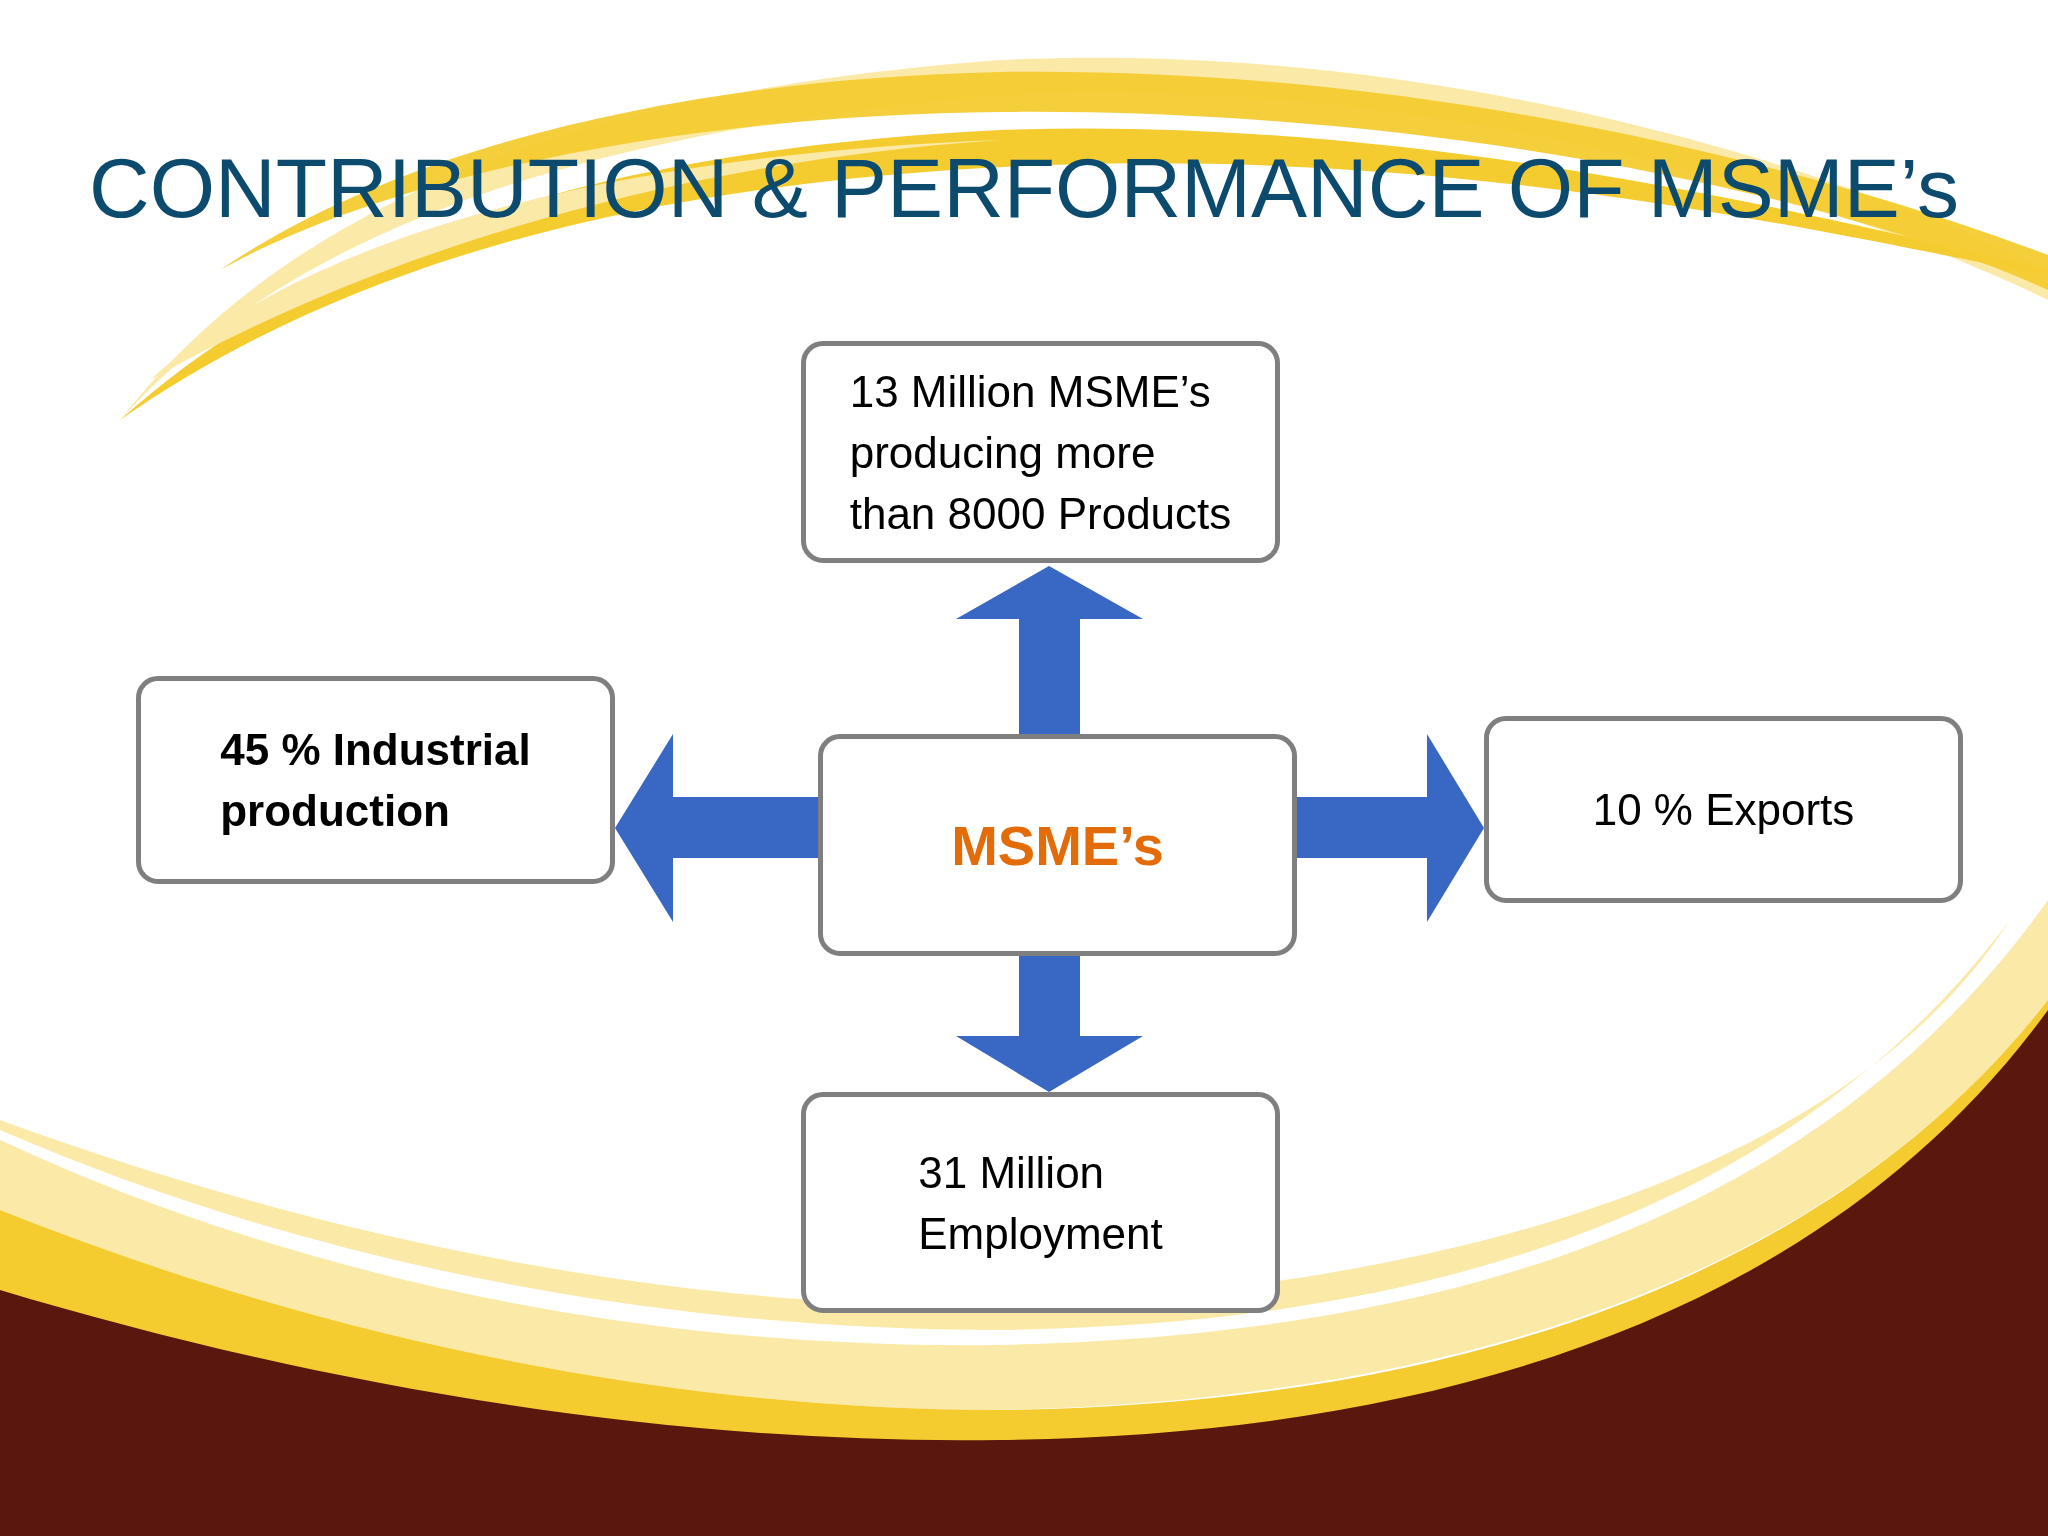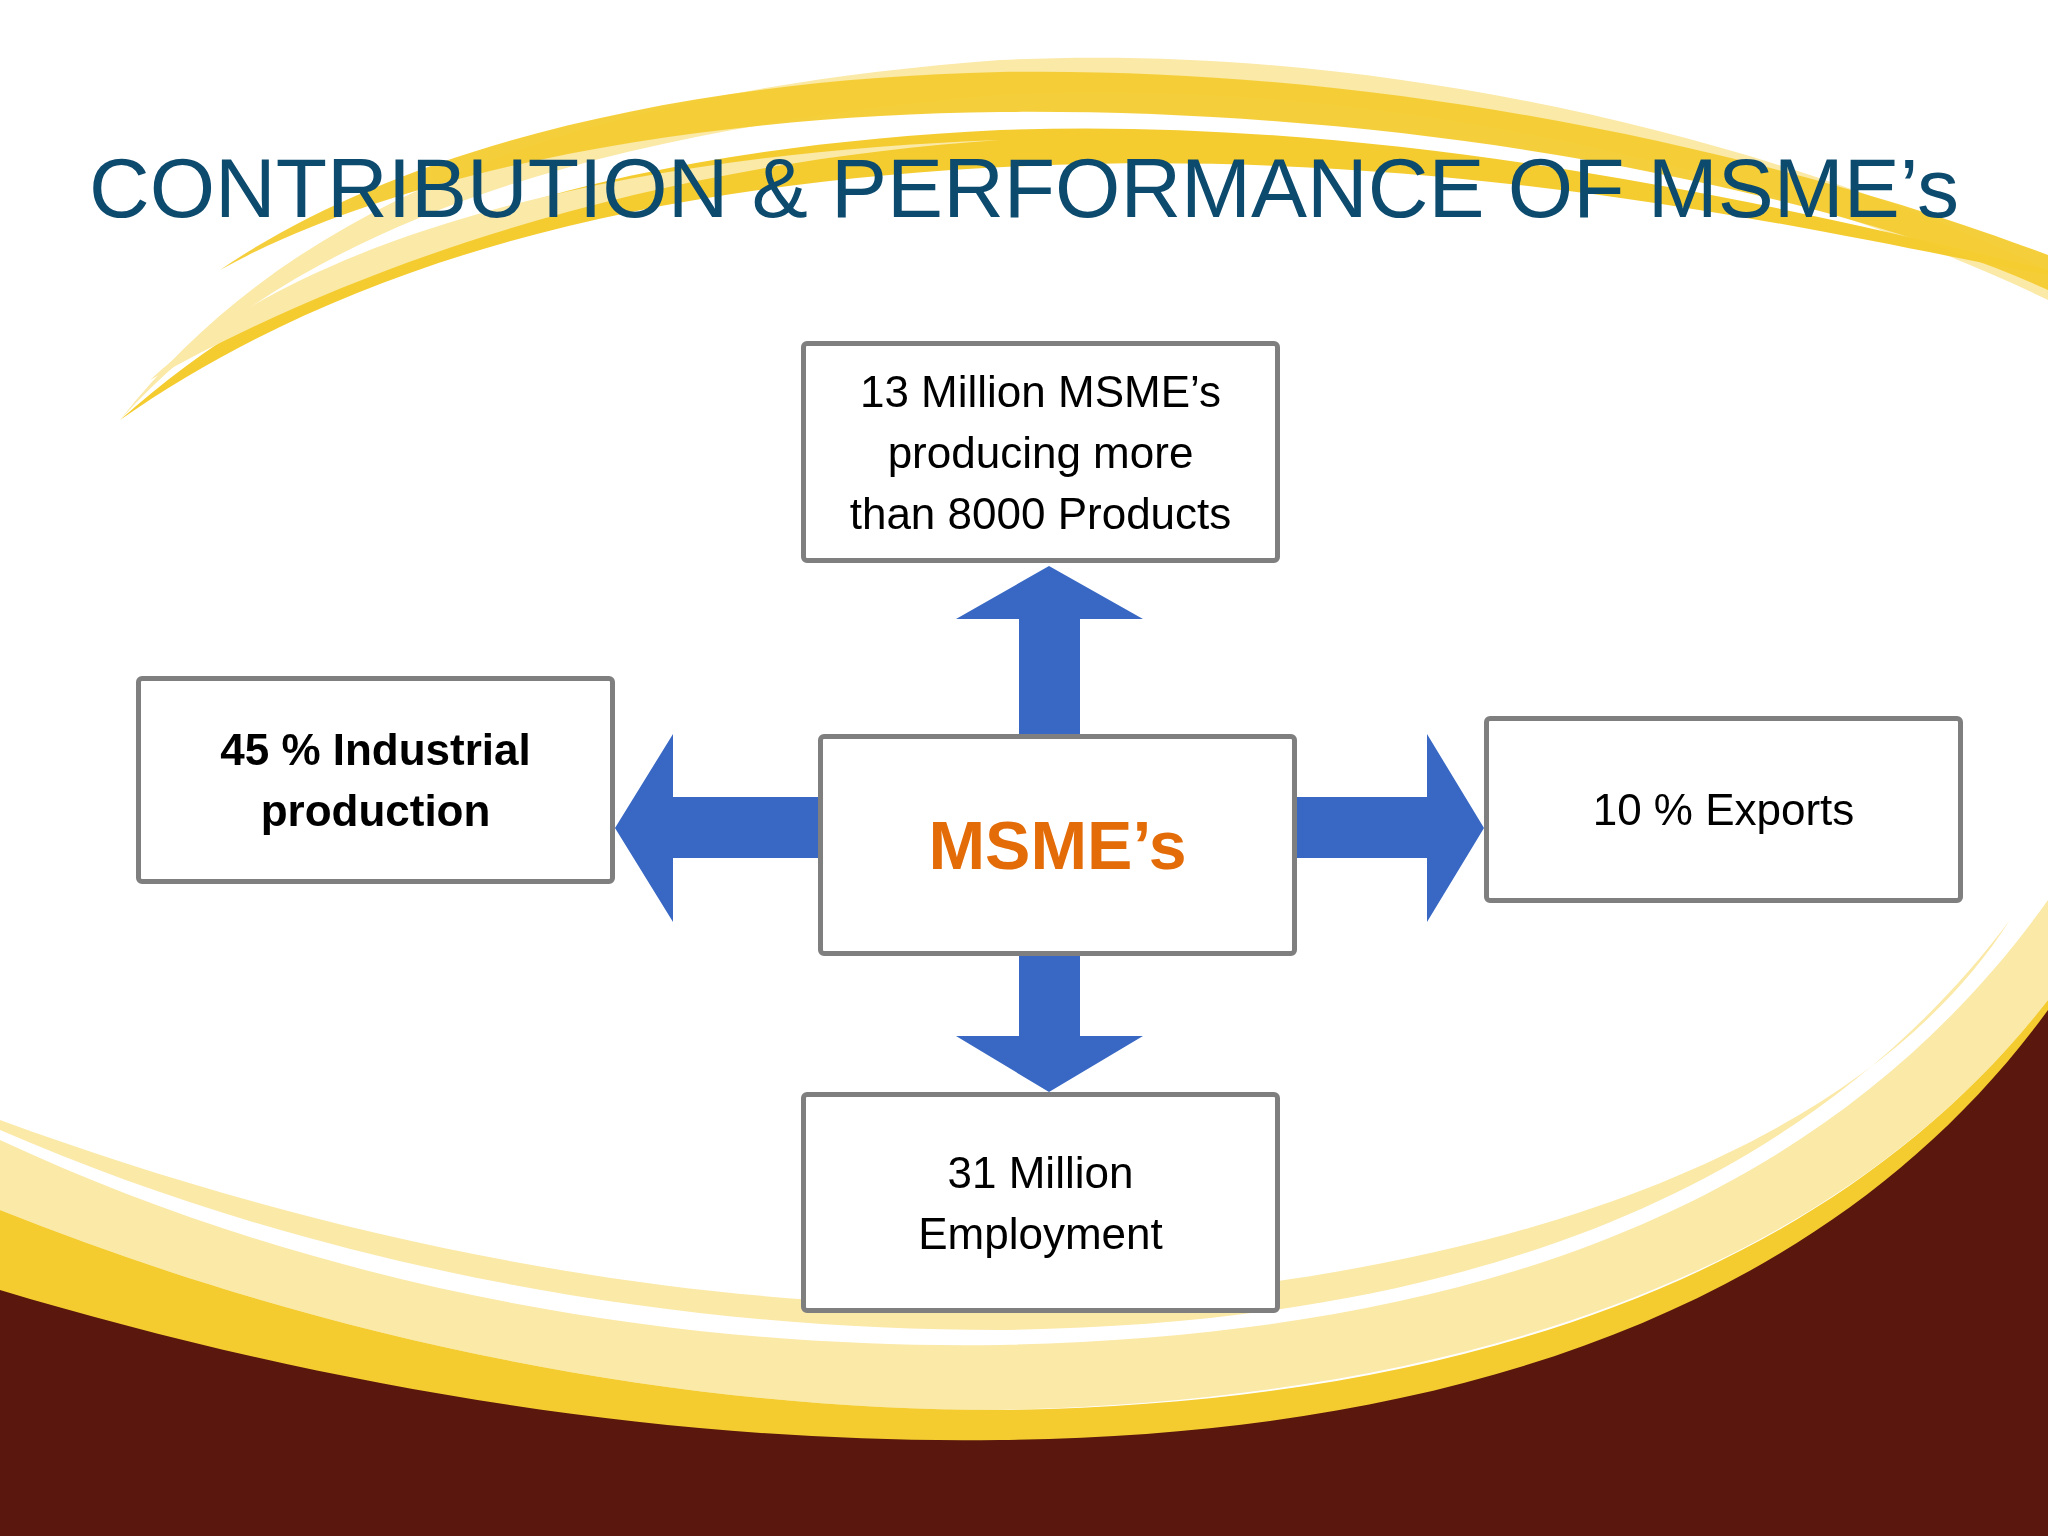--- a/index.html
+++ b/index.html
@@ -1,21 +1,21 @@
 <!DOCTYPE html>
 <html><head>
 <meta charset="utf-8">
 <style>
   html, body { margin:0; padding:0; }
   body { width:2048px; height:1536px; position:relative; overflow:hidden; background:#ffffff; font-family:"Liberation Sans", sans-serif; }
   .bg { position:absolute; left:0; top:0; width:2048px; height:1536px; }
   .title { position:absolute; left:0; width:2048px; top:140px; text-align:center; font-size:84px; color:#0c4a6e; letter-spacing:0px; font-family:"Liberation Sans", sans-serif; white-space:nowrap; }
-  .box { position:absolute; background:#ffffff; border:5px solid #7f7f7f; border-radius:6px; box-sizing:border-box; display:flex; align-items:center; justify-content:center; text-align:center; color:#000; font-size:44px; line-height:61px; }
+  .box { position:absolute; background:#ffffff; border:5px solid #7f7f7f; border-radius:22px; box-sizing:border-box; display:flex; align-items:center; justify-content:center; color:#000; font-size:44px; line-height:61px; }
   .box span { display:block; white-space:pre-line; }
-  .center-label { color:#e36c09; font-weight:bold; font-size:68px; }
+  .center-label { color:#e36c09; font-weight:bold; font-size:56px; }
   .arrows { position:absolute; left:0; top:0; width:2048px; height:1536px; }
 </style>
 </head>
 <body>
 
 <svg class="bg" viewBox="0 0 2048 1536" xmlns="http://www.w3.org/2000/svg">
 
   <path d="M120 420 C 300 220, 600 130, 1000 95 C 1400 75, 1800 180, 2048 300 L 2048 270 C 1800 150, 1400 40, 1000 60 C 600 90, 300 190, 120 420 Z" fill="#fbe9a8"></path>
   <path d="M120 420 C 320 240, 600 150, 1000 130 C 1400 115, 1800 210, 2048 270 L 2048 275 C 1850 240, 1500 150, 1050 165 C 650 180, 350 260, 120 420 Z" fill="#f4cc30"></path>
   <path d="M2048 255 C 1850 180, 1450 65, 1000 72 C 650 80, 380 160, 220 270 C 400 170, 700 115, 1000 112 C 1450 108, 1850 200, 2048 290 Z" fill="#f4cc30" opacity="0.95"></path>

